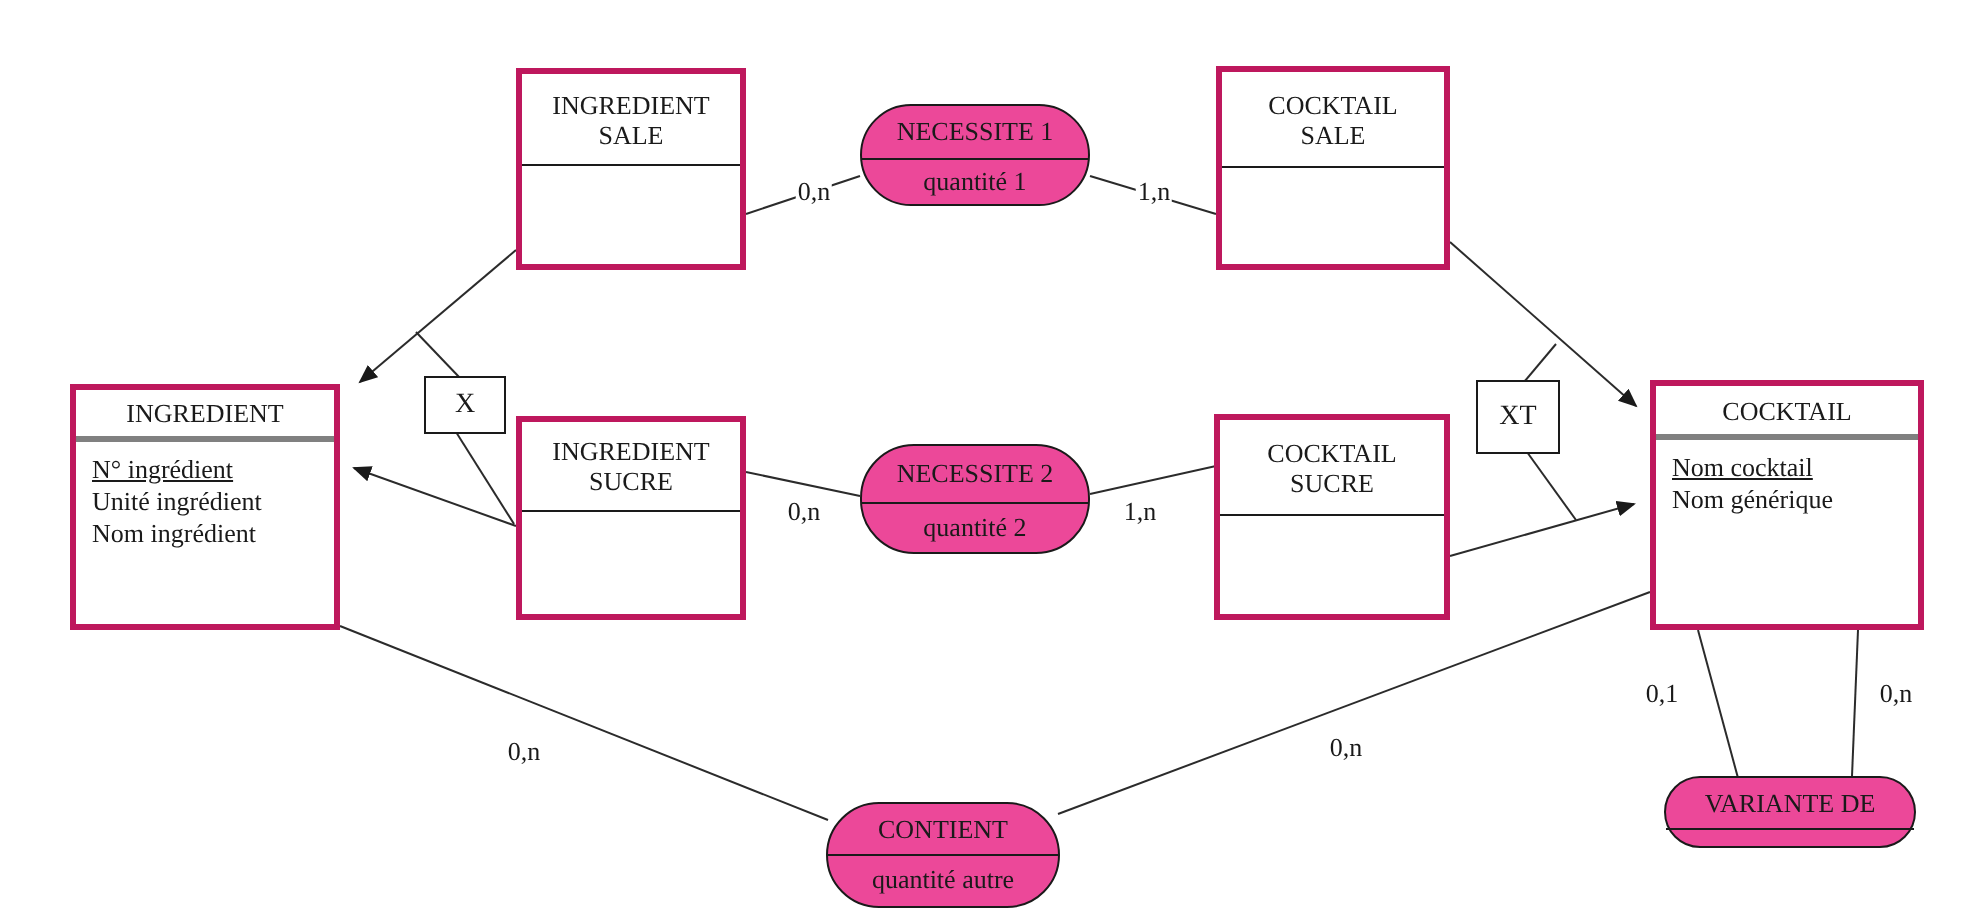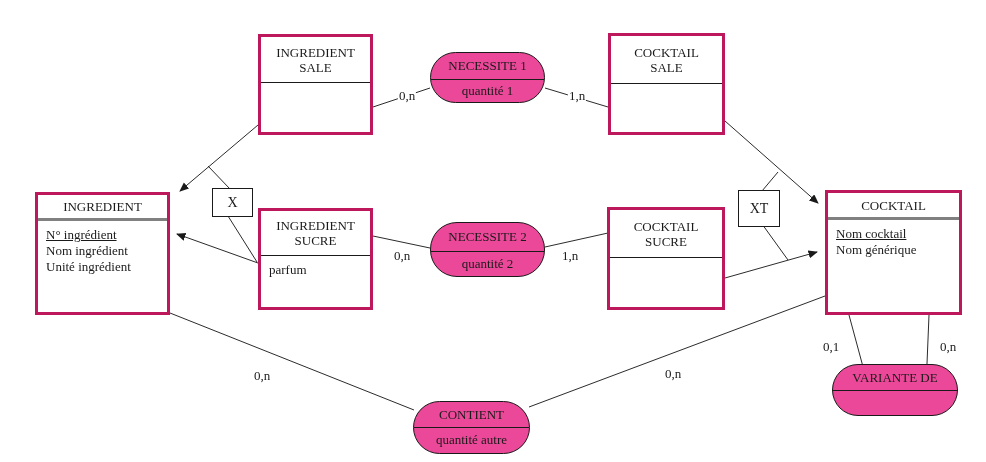--- a/index.html
+++ b/index.html
@@ -88,35 +88,32 @@
   <div class="rel" style="left:430px;top:52px;width:115px;height:51px;">
     <div class="rel-name" style="top:0;height:26px;">NECESSITE 1</div>
     <div class="rel-divider" style="top:26px;"></div>
     <div class="rel-attr" style="top:26px;bottom:0;">quantité 1</div>
   </div>
 
   <div class="entity master" style="left:35px;top:192px;width:135px;height:123px;">
     <div class="e-hdr" style="height:26px;">INGREDIENT</div>
     <div class="e-body">
       <div class="attr key">N° ingrédient</div>
+      <div class="attr">Unité ingrédient</div>
       <div class="attr">Nom ingrédient</div>
-      <div class="attr">Unité ingrédient</div>
     </div>
   </div>
 
   <div class="constraint" style="left:212px;top:188px;width:41px;height:29px;">
     <span>X</span>
   </div>
 
   <div class="entity" style="left:258px;top:208px;width:115px;height:102px;">
     <div class="e-hdr" style="height:45px;">INGREDIENT
 SUCRE</div>
-    <div class="e-body">
-      <div class="attr">parfum</div>
-    </div>
   </div>
 
   <div class="rel" style="left:430px;top:222px;width:115px;height:55px;">
     <div class="rel-name" style="top:0;height:28px;">NECESSITE 2</div>
     <div class="rel-divider" style="top:28px;"></div>
     <div class="rel-attr" style="top:28px;bottom:0;">quantité 2</div>
   </div>
 
   <div class="entity" style="left:607px;top:207px;width:118px;height:103px;">
     <div class="e-hdr" style="height:48px;">COCKTAIL
@@ -135,21 +132,21 @@
       <div class="attr">Nom générique</div>
     </div>
   </div>
 
   <div class="rel" style="left:413px;top:401px;width:117px;height:53px;">
     <div class="rel-name" style="top:0;height:25px;">CONTIENT</div>
     <div class="rel-divider" style="top:25px;"></div>
     <div class="rel-attr" style="top:25px;bottom:0;">quantité autre</div>
   </div>
 
-  <div class="rel" style="left:832px;top:364px;width:126px;height:52px;text-align:right;">
+  <div class="rel" style="left:832px;top:388px;width:126px;height:36px;text-align:right;">
     <div class="rel-name" style="top:0;height:25px;">VARIANTE DE</div>
     <div class="rel-divider" style="top:25px;"></div>
     <div class="rel-attr" style="top:25px;bottom:0;"></div>
   </div>
 
   <span class="card" style="left:407px;top:89px;">0,n</span>
   <span class="card" style="left:577px;top:89px;">1,n</span>
   <span class="card" style="left:402px;top:249px;">0,n</span>
   <span class="card" style="left:570px;top:249px;">1,n</span>
   <span class="card" style="left:262px;top:369px;">0,n</span>

